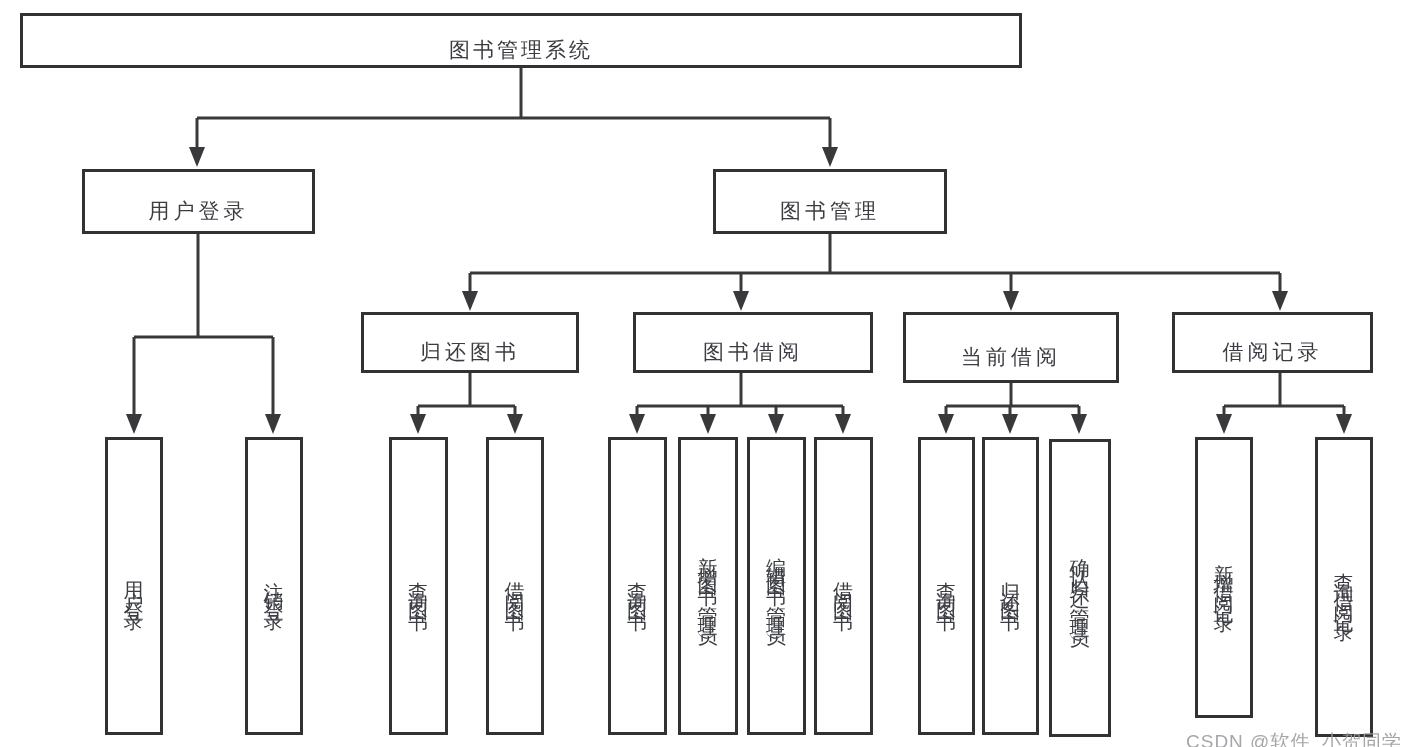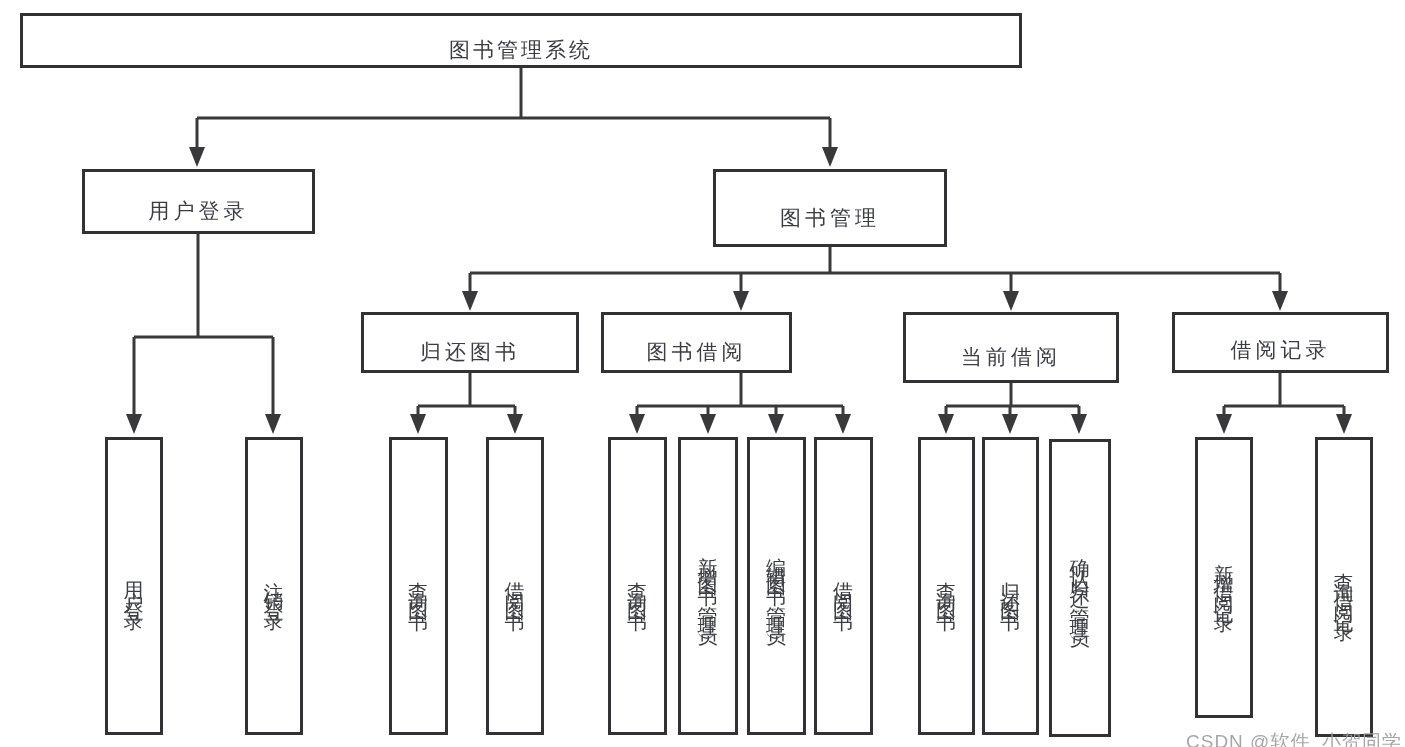--- a/index.html
+++ b/index.html
@@ -131,34 +131,34 @@
     </g>
   </svg>
 
   <div class="node" style="left:20px; top:13px; width:1002px; height:55px;">
     <span class="hl root">图书管理系统</span>
   </div>
 
   <div class="node" style="left:82px; top:169px; width:233px; height:65px;">
     <span class="hl">用户登录</span>
   </div>
-  <div class="node" style="left:713px; top:169px; width:234px; height:78px;">
+  <div class="node" style="left:713px; top:169px; width:234px; height:65px;">
     <span class="hl">图书管理</span>
   </div>
 
   <div class="node" style="left:361px; top:312px; width:218px; height:61px;">
     <span class="hl">归还图书</span>
   </div>
-  <div class="node" style="left:601px; top:312px; width:191px; height:61px;">
+  <div class="node" style="left:633px; top:312px; width:240px; height:61px;">
     <span class="hl">图书借阅</span>
   </div>
   <div class="node" style="left:903px; top:312px; width:216px; height:71px;">
     <span class="hl">当前借阅</span>
   </div>
-  <div class="node" style="left:1172px; top:312px; width:217px; height:61px;font-family:Liberation Mono, monospace;">
+  <div class="node" style="left:1172px; top:312px; width:201px; height:61px;">
     <span class="hl">借阅记录</span>
   </div>
 
   <div class="node" style="left:105px; top:437px; width:58px; height:298px;">
     <span class="vl">用户登录</span>
   </div>
   <div class="node" style="left:245px; top:437px; width:58px; height:298px;">
     <span class="vl">注销登录</span>
   </div>
 

